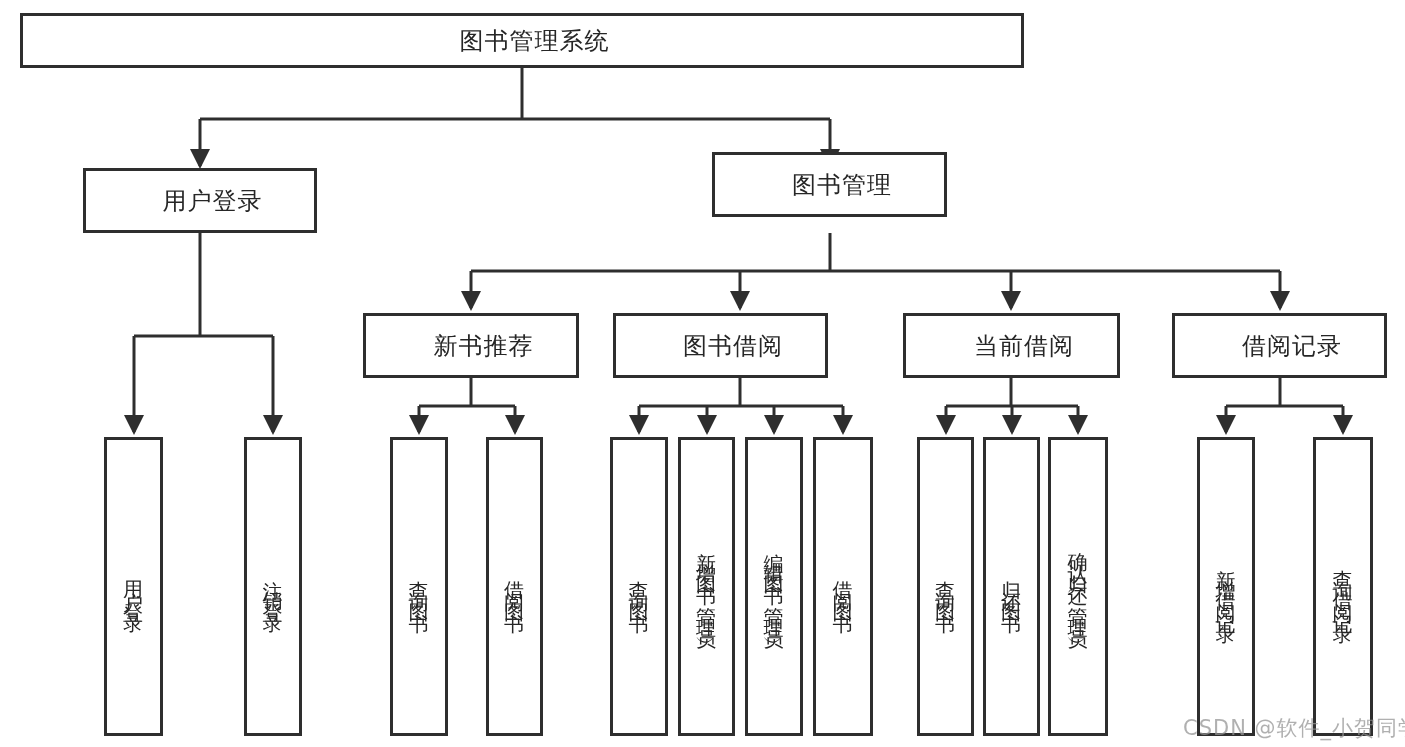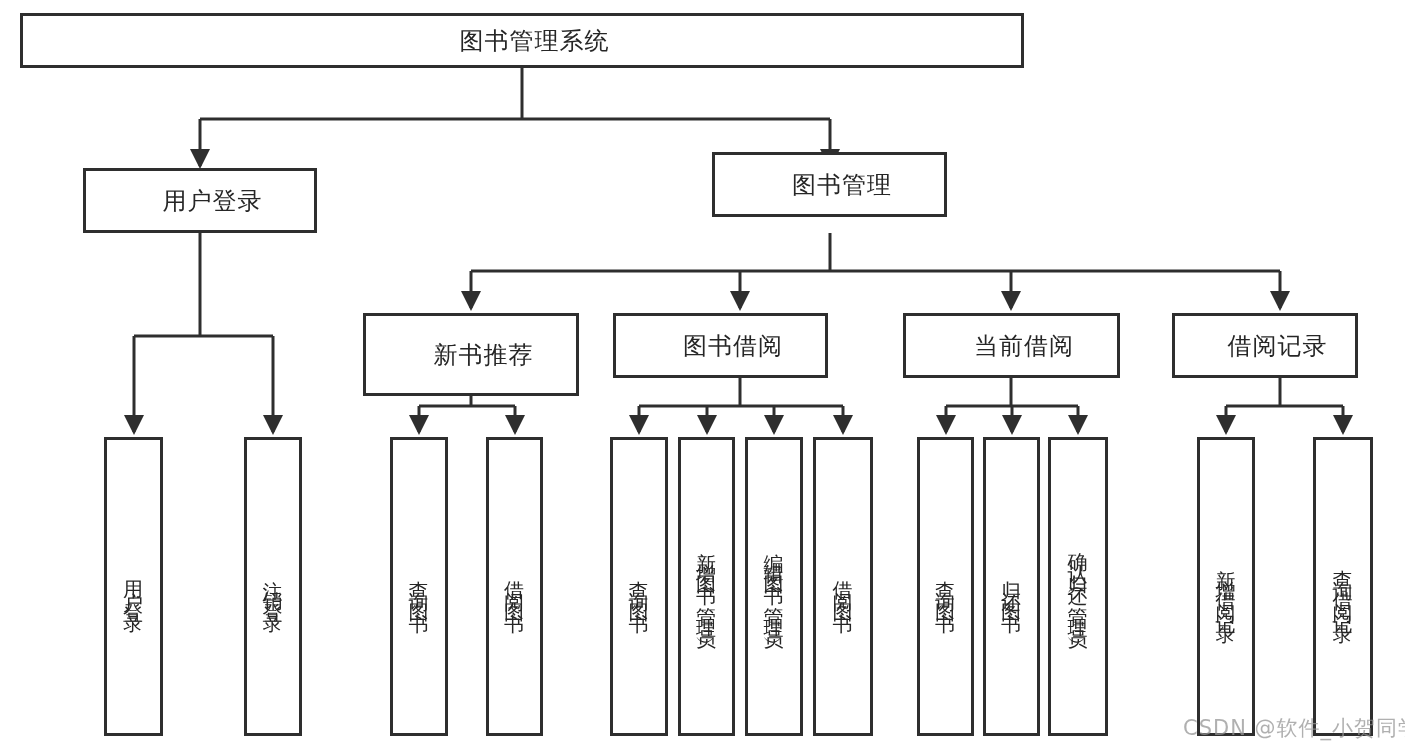--- a/index.html
+++ b/index.html
@@ -102,24 +102,24 @@
       <path d="M1226,406 V432" marker-end="url(#ah)"></path>
       <path d="M1343,406 V432" marker-end="url(#ah)"></path>
     </g>
   </svg>
 
   <div class="node hbox root-box" style="left:20px; top:13px; width:1004px; height:55px;">图书管理系统</div>
 
   <div class="node hbox" style="left:83px; top:168px; width:234px; height:65px;">用户登录</div>
   <div class="node hbox" style="left:712px; top:152px; width:235px; height:65px;">图书管理</div>
 
-  <div class="node hbox" style="left:363px; top:313px; width:216px; height:83px;">新书推荐</div>
+  <div class="node hbox" style="left:363px; top:313px; width:216px; height:65px;">新书推荐</div>
   <div class="node hbox" style="left:613px; top:313px; width:215px; height:65px;">图书借阅</div>
   <div class="node hbox" style="left:903px; top:313px; width:217px; height:65px;">当前借阅</div>
-  <div class="node hbox" style="left:1172px; top:313px; width:186px; height:65px;">借阅记录</div>
+  <div class="node hbox" style="left:1172px; top:313px; width:215px; height:65px;">借阅记录</div>
 
   <div class="node vbox" style="left:104px; top:437px; width:59px; height:299px;">
     <span>用户登录</span>
   </div>
   <div class="node vbox" style="left:244px; top:437px; width:58px; height:299px;">
     <span>注销登录</span>
   </div>
 
   <div class="node vbox" style="left:390px; top:437px; width:58px; height:299px;">
     <span>查询图书</span>

